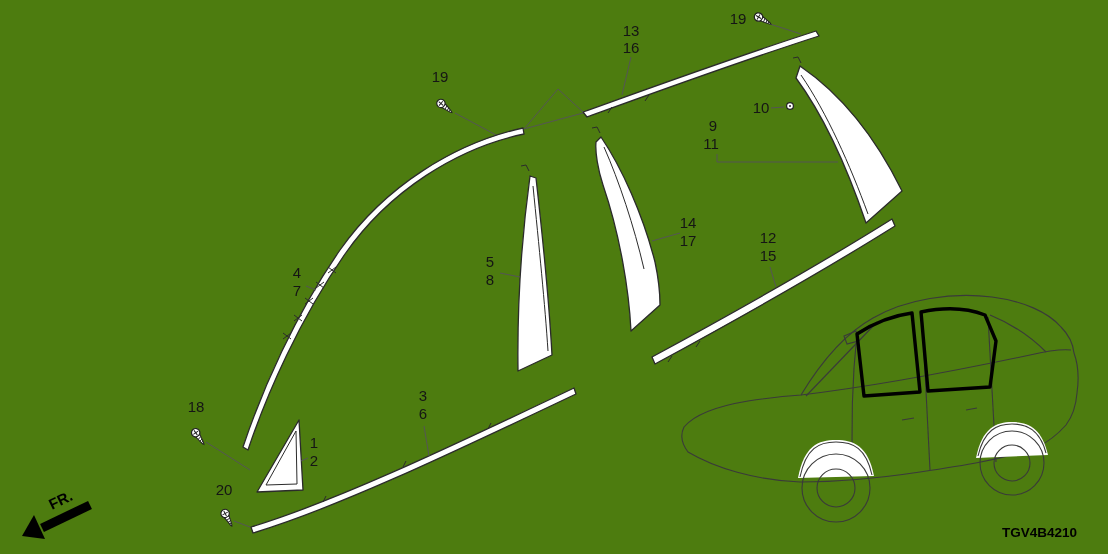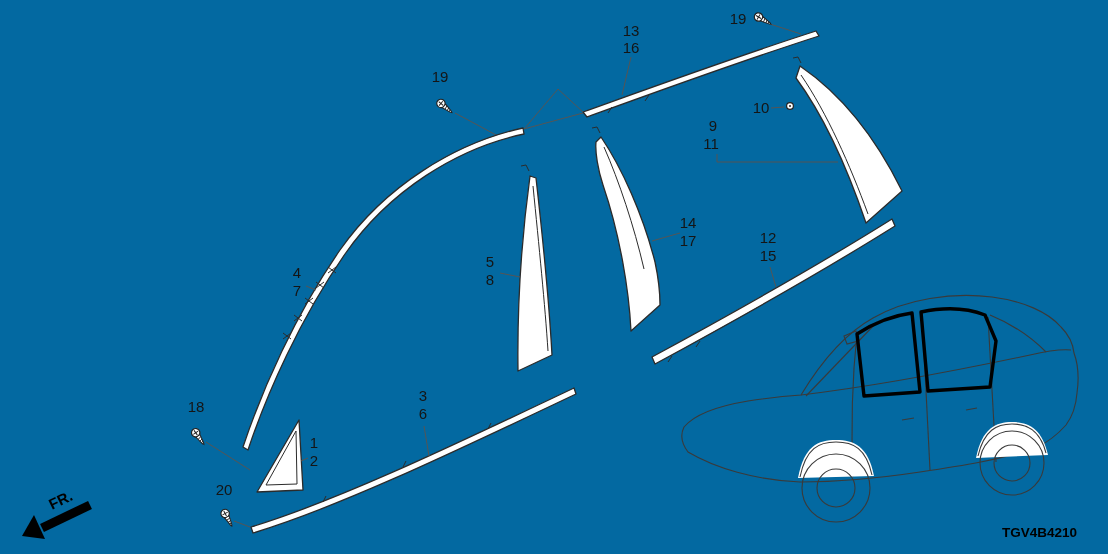--- a/index.html
+++ b/index.html
@@ -1,17 +1,17 @@
 <!DOCTYPE html>
 <html><head>
 <meta charset="utf-8">
 <style>
   html,body{margin:0;padding:0;background:#fff;}
   .stage{position:relative;width:1108px;height:554px;overflow:hidden;
-         font-family:"Liberation Sans",sans-serif;background:#0369a1;}
+         font-family:"Liberation Sans",sans-serif;background:#4d7c0f;}
   svg{position:absolute;left:0;top:0;}
   svg text{font-family:"Liberation Sans",sans-serif;font-size:15px;fill:#151515;}
   svg text.code{font-size:13.5px;font-weight:bold;fill:#000;}
   svg text.fr{font-size:15px;font-weight:bold;fill:#000;}
   .part{fill:#fff;stroke:#2b2b2b;stroke-width:1.3;stroke-linejoin:round;}
   .thin{fill:none;stroke:#2b2b2b;stroke-width:1;}
   .leader{fill:none;stroke:#555;stroke-width:1;}
   .car{fill:none;stroke:#3a3a3a;stroke-width:1.1;}
   .carthick{fill:none;stroke:#000;stroke-width:3.4;stroke-linejoin:round;}
   .mask{fill:#fff;stroke:none;}

